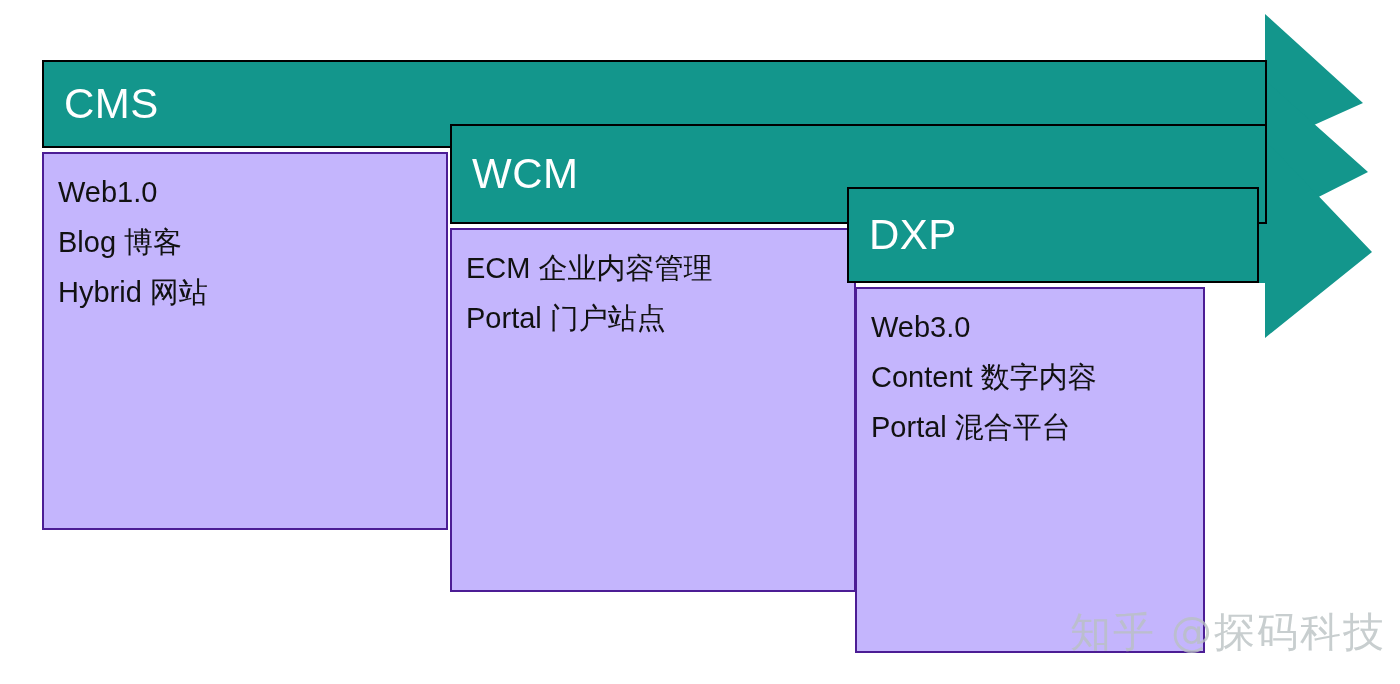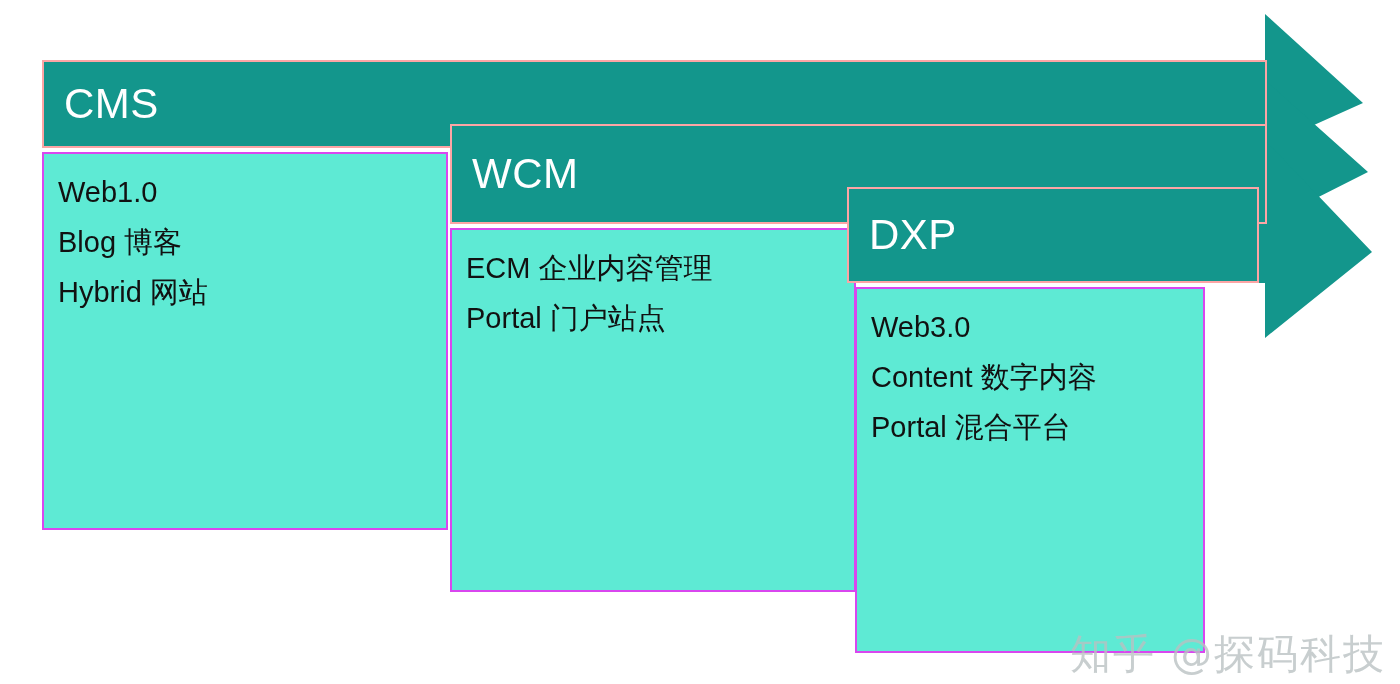--- a/index.html
+++ b/index.html
@@ -30,56 +30,56 @@
   
   .stage-group {
     position: absolute;
   }
 
   .band {
     position: absolute;
     display: flex;
     align-items: center;
     box-sizing: border-box;
-    border: 2px solid #fca5a5;
+    border: 2px solid #000000;
   }
   .band-title {
     color: #ffffff;
     font-size: 42px;
     font-weight: 400;
     letter-spacing: 0.5px;
     line-height: 1;
     padding-left: 20px;
     white-space: nowrap;
   }
 
   .panel {
     position: absolute;
     box-sizing: border-box;
-    background: #5eead4;
-    border: 2px solid #d946ef;
+    background: #c4b5fd;
+    border: 2px solid #4c1d95;
     padding: 14px 0 16px 14px;
   }
   .panel-list {
     list-style: none;
     margin: 0;
     padding: 0;
   }
   .panel-item {
     color: #111111;
     font-size: 29px;
     line-height: 1.72;
     white-space: nowrap;
   }
 
   
   #watermark {
     position: absolute;
     right: 14px;
-    bottom: 2px;
+    bottom: 24px;
     font-size: 41px;
     color: #b9c1c2;
     opacity: .78;
     white-space: nowrap;
     letter-spacing: 2px;
     font-family: "DejaVu Sans", sans-serif;
     text-align: center;
   }
 </style>
 </head>

